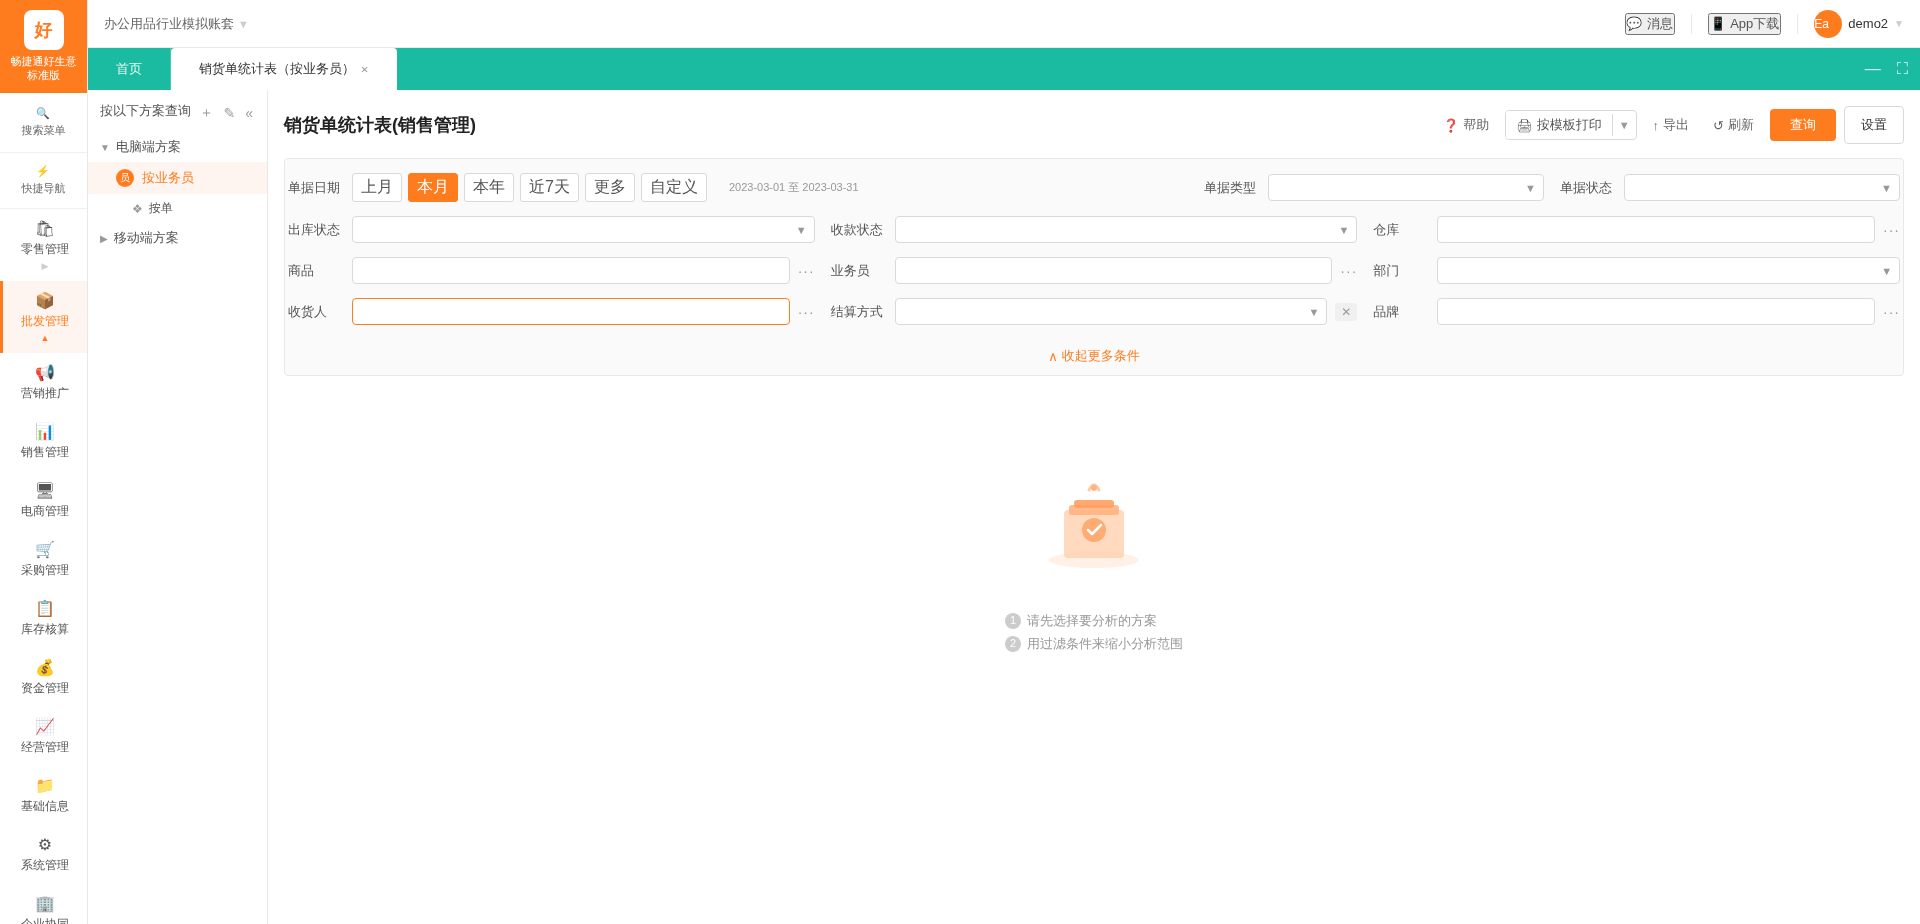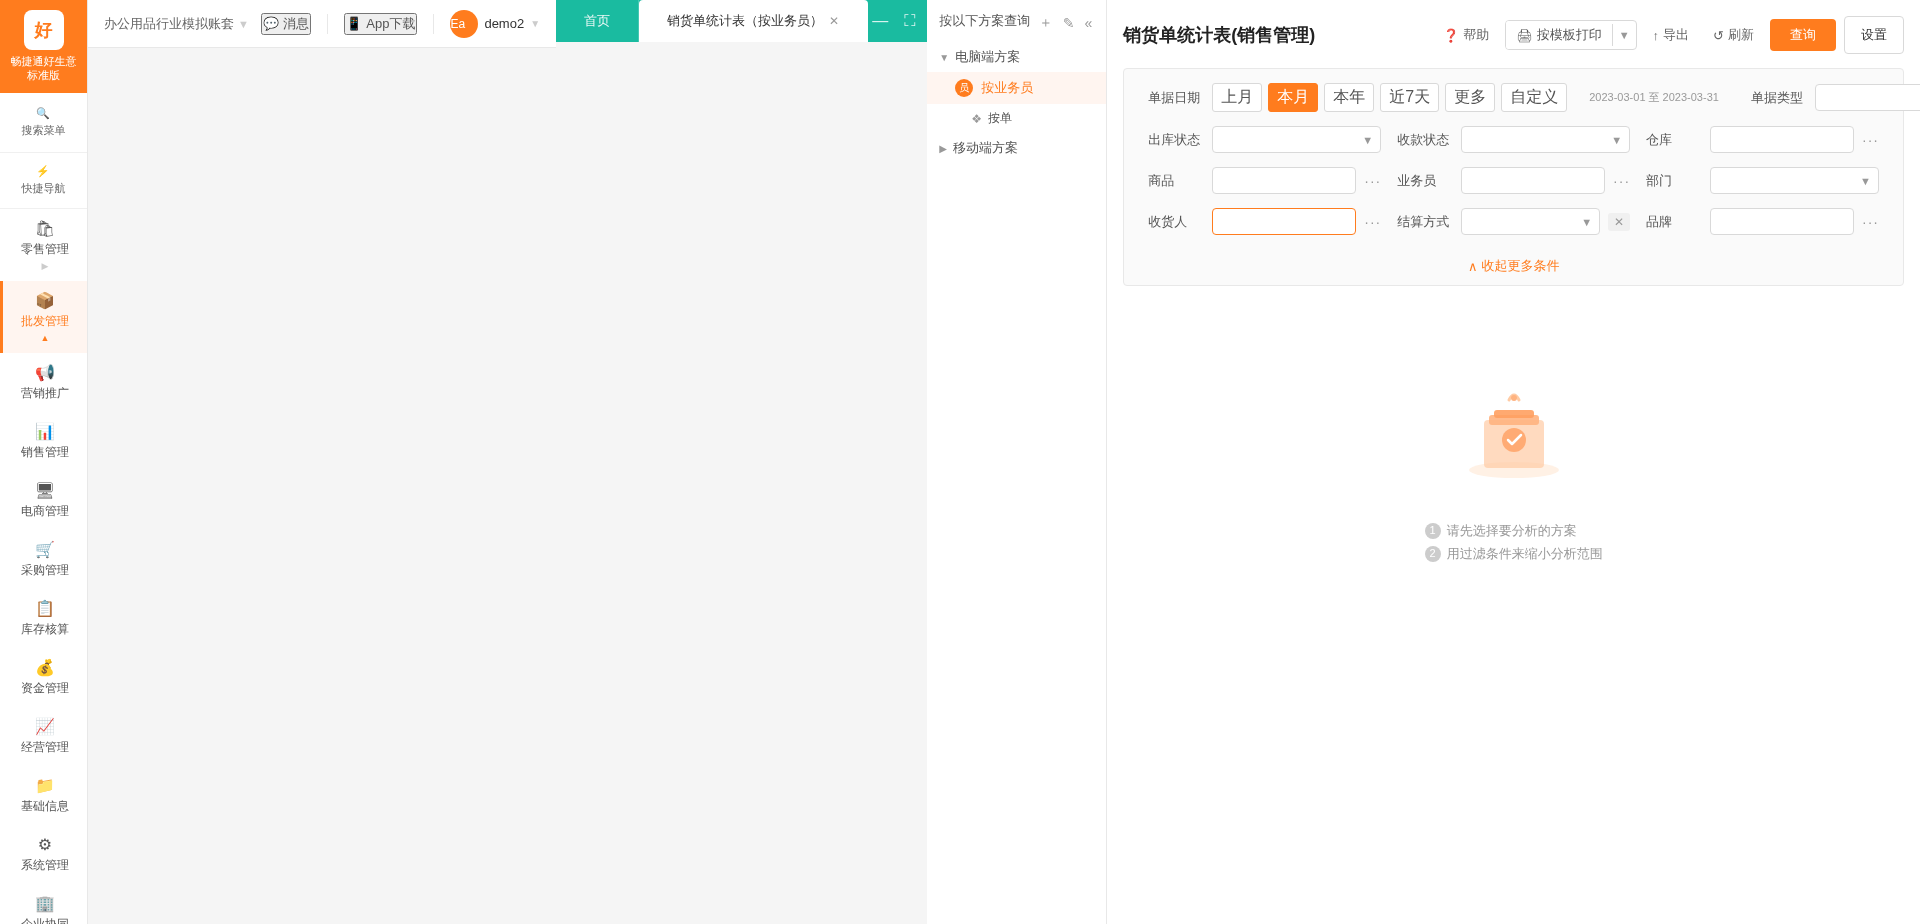--- a/index.html
+++ b/index.html
@@ -13,36 +13,36 @@
     .sidebar-search { width: 100%; padding: 8px 6px; border-bottom: 1px solid #f0f0f0; }
     .sidebar-search-btn { width: 100%; background: none; border: none; cursor: pointer; display: flex; flex-direction: column; align-items: center; padding: 6px 0; color: #666; font-size: 11px; gap: 3px; }
     .sidebar-quick { width: 100%; padding: 6px; border-bottom: 1px solid #f0f0f0; }
     .sidebar-quick-btn { width: 100%; background: none; border: none; cursor: pointer; display: flex; flex-direction: column; align-items: center; padding: 6px 0; color: #666; font-size: 11px; gap: 3px; }
     .sidebar-nav { width: 100%; display: flex; flex-direction: column; flex: 1; overflow-y: auto; }
     .sidebar-nav-item { display: flex; flex-direction: column; align-items: center; padding: 10px 4px; cursor: pointer; color: #555; font-size: 12px; gap: 3px; border-left: 3px solid transparent; }
     .sidebar-nav-item.active { color: #ff7c1e; border-left-color: #ff7c1e; background: #fff5f0; }
     .sidebar-nav-item .nav-icon { font-size: 16px; }
 
     
-    .main { flex: 1; display: flex; flex-direction: row; overflow: hidden; }
+    .main { flex: 1; display: flex; flex-direction: column; overflow: hidden; }
 
     
     .topbar { height: 48px; background: #fff; border-bottom: 1px solid #e8e8e8; display: flex; align-items: center; padding: 0 16px; gap: 12px; flex-shrink: 0; }
     .topbar-app-name { color: #666; font-size: 13px; display: flex; align-items: center; gap: 4px; }
     .topbar-right { margin-left: auto; display: flex; align-items: center; gap: 16px; }
     .topbar-msg { display: flex; align-items: center; gap: 4px; color: #555; cursor: pointer; font-size: 13px; }
     .topbar-app { display: flex; align-items: center; gap: 4px; color: #555; cursor: pointer; font-size: 13px; }
     .topbar-user { display: flex; align-items: center; gap: 6px; cursor: pointer; }
     .topbar-avatar { width: 28px; height: 28px; border-radius: 50%; background: #ff7c1e; display: flex; align-items: center; justify-content: flex-start; color: #fff; font-size: 12px; overflow: hidden; }
     .topbar-username { color: #333; font-size: 13px; }
 
     
     .tabbar { height: 42px; background: #1abba0; display: flex; align-items: center; padding: 0 0; flex-shrink: 0; }
     .tab { display: flex; align-items: center; padding: 0 28px; height: 100%; color: rgba(255,255,255,0.85); font-size: 13px; cursor: pointer; gap: 6px; border-right: 1px solid rgba(255,255,255,0.2); }
-    .tab.active { background: #fff; color: #333; border-radius: 4px 4px 0 0; }
+    .tab.active { background: #fff; color: #333; border-radius: 4px 4px 0 0; font-family: Liberation Mono, monospace; }
     .tab .close-icon { font-size: 12px; color: #999; cursor: pointer; }
     .tab-home { color: rgba(255,255,255,0.9); font-size: 13px; }
     .tabbar-actions { margin-left: auto; display: flex; align-items: center; padding-right: 8px; gap: 8px; }
     .tabbar-action-btn { background: none; border: none; color: rgba(255,255,255,0.85); cursor: pointer; font-size: 16px; padding: 4px; }
 
     
     .content { flex: 1; display: flex; overflow: hidden; background: #f5f5f5; }
 
     
     .left-panel { width: 180px; background: #fff; border-right: 1px solid #e8e8e8; flex-shrink: 0; padding: 12px 0; }
@@ -59,21 +59,21 @@
 
     
     .right-content { flex: 1; padding: 16px; overflow-y: auto; background: #fff; }
     .page-header { display: flex; align-items: center; justify-content: space-between; margin-bottom: 14px; }
     .page-title { font-size: 18px; font-weight: 600; color: #222; }
     .page-action-btn { background: none; border: none; cursor: pointer; display: flex; align-items: center; gap: 4px; color: #666; font-size: 13px; padding: 4px 8px; border-radius: 4px; }
     .btn-primary { background: #ff7c1e; color: #fff; border: none; border-radius: 4px; padding: 7px 20px; cursor: pointer; font-size: 13px; }
     .btn-default { background: #fff; color: #333; border: 1px solid #d9d9d9; border-radius: 4px; padding: 9px 16px; cursor: pointer; font-size: 13px; }
 
     
-    .filter-form { background: #fafafa; border: 1px solid #e8e8e8; border-radius: 4px; padding: 14px 24px 0; margin-bottom: 14px; }
+    .filter-form { background: #fafafa; border: 1px solid #e8e8e8; border-radius: 4px; padding: 14px 3px 0; margin-bottom: 14px; }
     .filter-row { display: flex; align-items: center; gap: 16px; margin-bottom: 14px; }
     .filter-item { display: flex; align-items: center; gap: 8px; flex: 1; min-width: 0; }
     .filter-label { color: #555; font-size: 13px; white-space: nowrap; min-width: 56px; }
     .filter-input { flex: 1; border: 1px solid #d9d9d9; border-radius: 4px; padding: 5px 10px; font-size: 13px; color: #333; background: #fff; min-width: 0; }
     .filter-input.active { border-color: #ff7c1e; }
     .filter-select { flex: 1; border: 1px solid #d9d9d9; border-radius: 4px; padding: 5px 28px 5px 10px; font-size: 13px; color: #333; background: #fff; appearance: none; cursor: pointer; min-width: 0; position: relative; }
     .filter-select-wrap { flex: 1; position: relative; display: flex; align-items: center; min-width: 0; }
     .filter-select-wrap select { width: 100%; border: 1px solid #d9d9d9; border-radius: 4px; padding: 5px 28px 5px 10px; font-size: 13px; color: #333; background: #fff; appearance: none; cursor: pointer; }
     .filter-select-wrap .chevron-down { position: absolute; right: 8px; color: #999; font-size: 11px; pointer-events: none; }
     .filter-date-group { display: flex; align-items: center; gap: 6px; }

